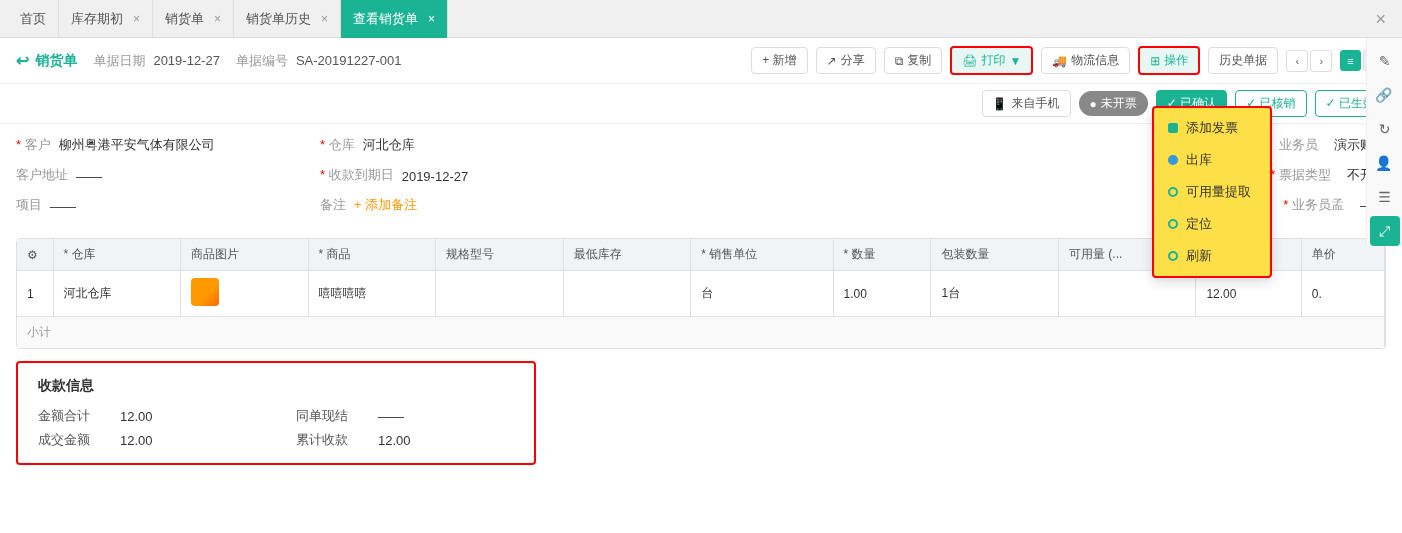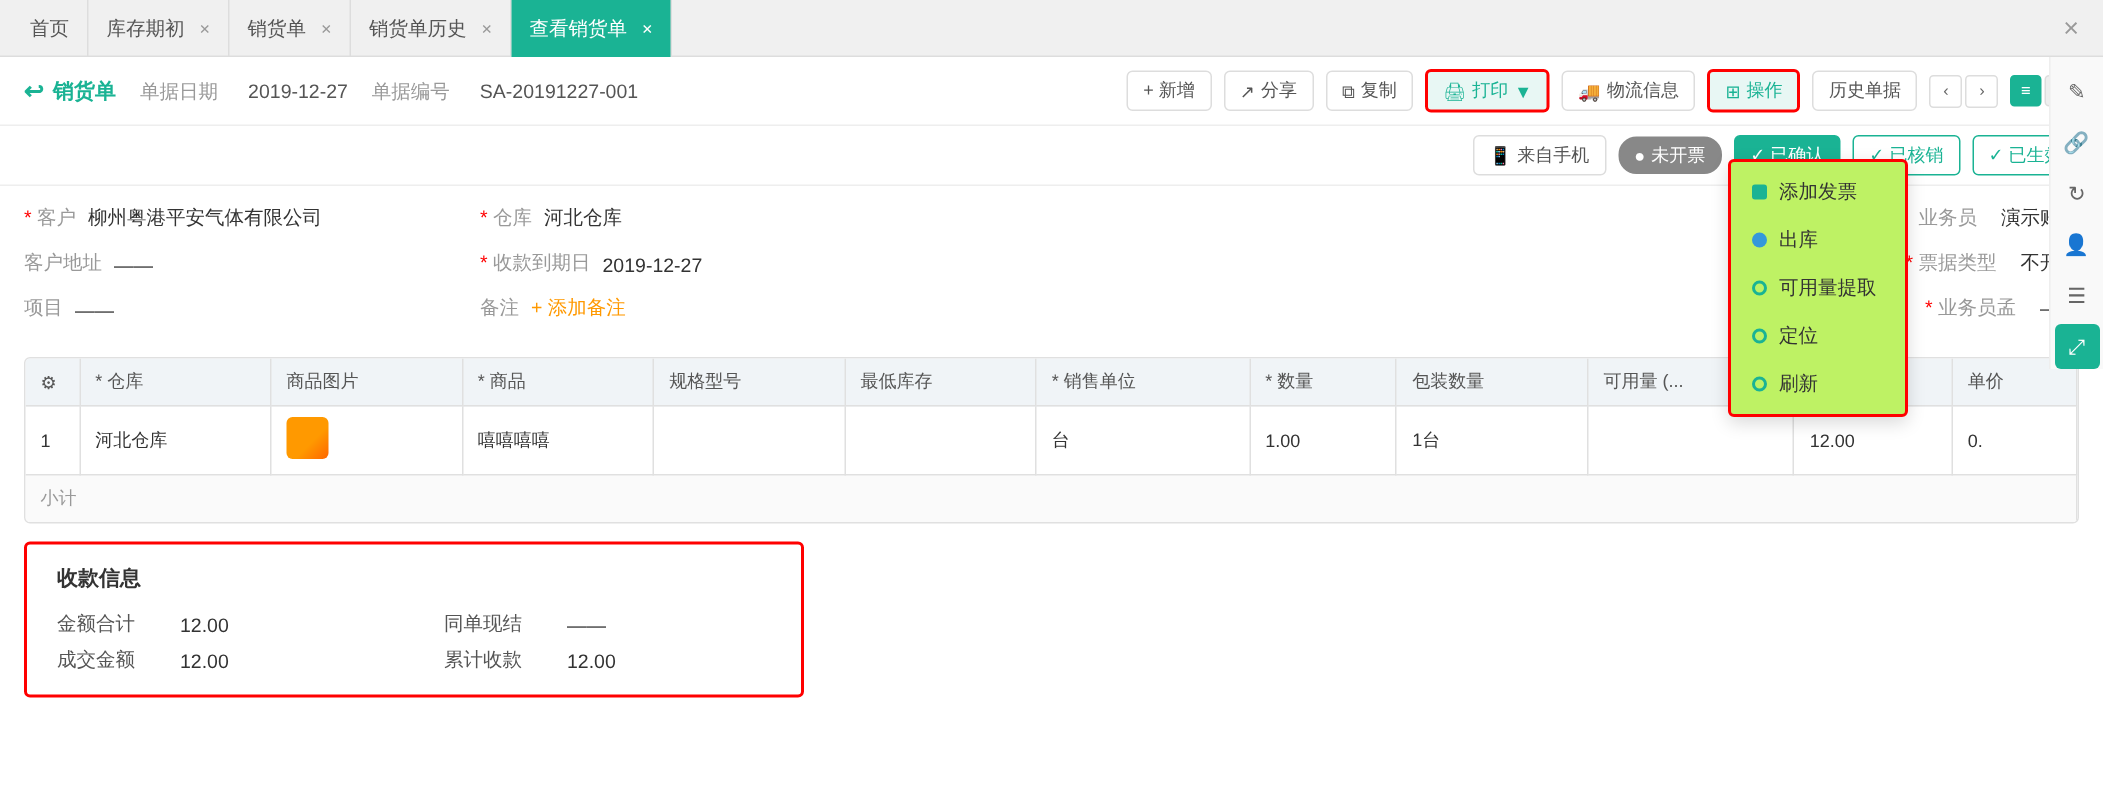--- a/index.html
+++ b/index.html
@@ -13,21 +13,21 @@
     .tab-item.active .close-btn { color: #fff; }
     .tab-close-x { position: absolute; right: 16px; top: 50%; transform: translateY(-50%); font-size: 18px; color: #999; cursor: pointer; }
 
     
     .main-area { background: #fff; margin: 0; height: calc(100vh - 38px); overflow-y: auto; position: relative; }
 
     
     .doc-header { display: flex; align-items: center; padding: 8px 16px; border-bottom: 1px solid #eee; background: #fff; gap: 16px; }
     .doc-title { display: flex; align-items: center; gap: 6px; color: #1ab394; font-size: 14px; font-weight: bold; }
     .doc-meta { display: flex; align-items: center; gap: 16px; font-size: 13px; color: #555; }
-    .doc-meta-item { display: flex; align-items: center; gap: 20px; }
+    .doc-meta-item { display: flex; align-items: center; gap: 8px; }
     .doc-meta-label { color: #999; }
     .toolbar { margin-left: auto; display: flex; align-items: center; gap: 8px; }
     .toolbar-btn { display: flex; align-items: center; gap: 4px; padding: 4px 10px; border: 1px solid #ddd; border-radius: 4px; cursor: pointer; font-size: 12px; color: #555; background: #fff; }
     .toolbar-btn.active-op { background: #e8f7f4; border-color: #1ab394; color: #1ab394; border: 2px solid red; }
 
     
     .action-bar { display: flex; align-items: center; justify-content: flex-end; padding: 6px 16px; border-bottom: 1px solid #eee; gap: 8px; background: #fff; }
     .action-btn { display: flex; align-items: center; gap: 4px; padding: 4px 10px; border: 1px solid #ddd; border-radius: 4px; cursor: pointer; font-size: 12px; color: #555; background: #fff; }
     .action-btn.phone { }
     .action-btn.not-open { background: #888; color: #fff; border-color: #888; border-radius: 12px; padding: 3px 10px; }
@@ -63,21 +63,21 @@
     .payment-label { color: #555; min-width: 70px; }
     .payment-value { color: #333; }
     .payment-value.red { color: #e74c3c; }
 
     
     .right-sidebar { position: absolute; right: 0; top: 0; width: 36px; background: #f9f9f9; border-left: 1px solid #eee; display: flex; flex-direction: column; align-items: center; padding-top: 8px; gap: 4px; }
     .sidebar-icon { width: 30px; height: 30px; display: flex; align-items: center; justify-content: center; border-radius: 4px; cursor: pointer; color: #666; font-size: 14px; }
     .sidebar-icon.teal-bg { background: #1ab394; color: #fff; }
 
     
-    .dropdown-menu { position: absolute; top: 68px; right: 130px; background: #bef264; border: 2px solid red; border-radius: 4px; box-shadow: 0 4px 12px rgba(0,0,0,0.15); z-index: 100; min-width: 120px; padding: 4px 0; margin-left: 45px; }
+    .dropdown-menu { position: absolute; top: 68px; right: 130px; background: #fde047; border: 2px solid red; border-radius: 4px; box-shadow: 0 4px 12px rgba(0,0,0,0.15); z-index: 100; min-width: 120px; padding: 4px 0; margin-left: 45px; }
     .dropdown-item { display: flex; align-items: center; gap: 8px; padding: 7px 14px; cursor: pointer; font-size: 13px; color: #333; }
     .dropdown-dot { width: 10px; height: 10px; border-radius: 2px; flex-shrink: 0; }
     .dropdown-dot.teal { background: #1ab394; }
     .dropdown-dot.blue { background: #3498db; border-radius: 50%; }
     .dropdown-dot.outline { border: 2px solid #1ab394; background: transparent; border-radius: 50%; }
 
     
     .view-icons { display: flex; gap: 2px; }
     .view-icon-btn { padding: 3px 6px; border: 1px solid #ddd; border-radius: 3px; cursor: pointer; font-size: 11px; color: #666; }
     .view-icon-btn.active { background: #1ab394; color: #fff; border-color: #1ab394; }

